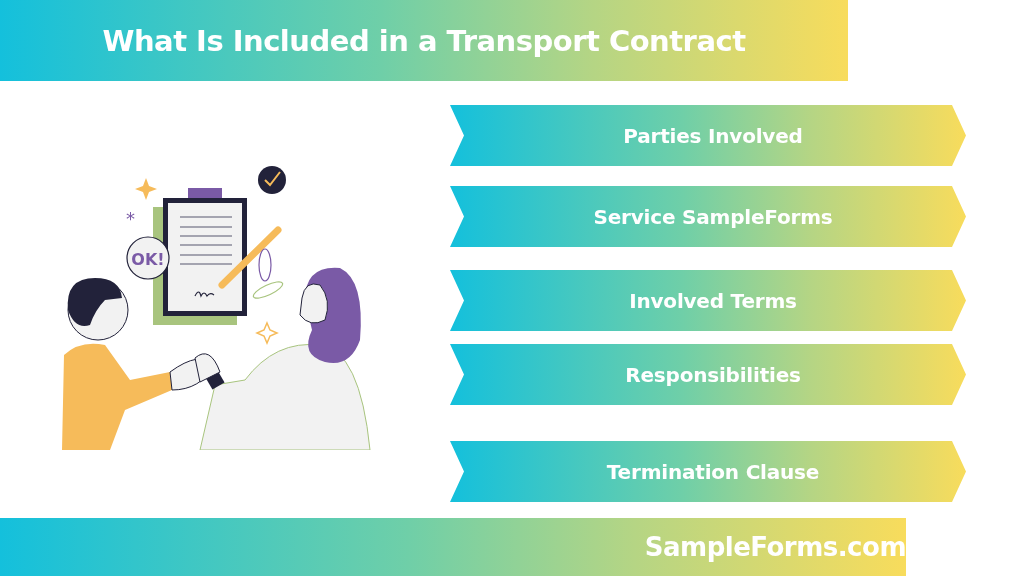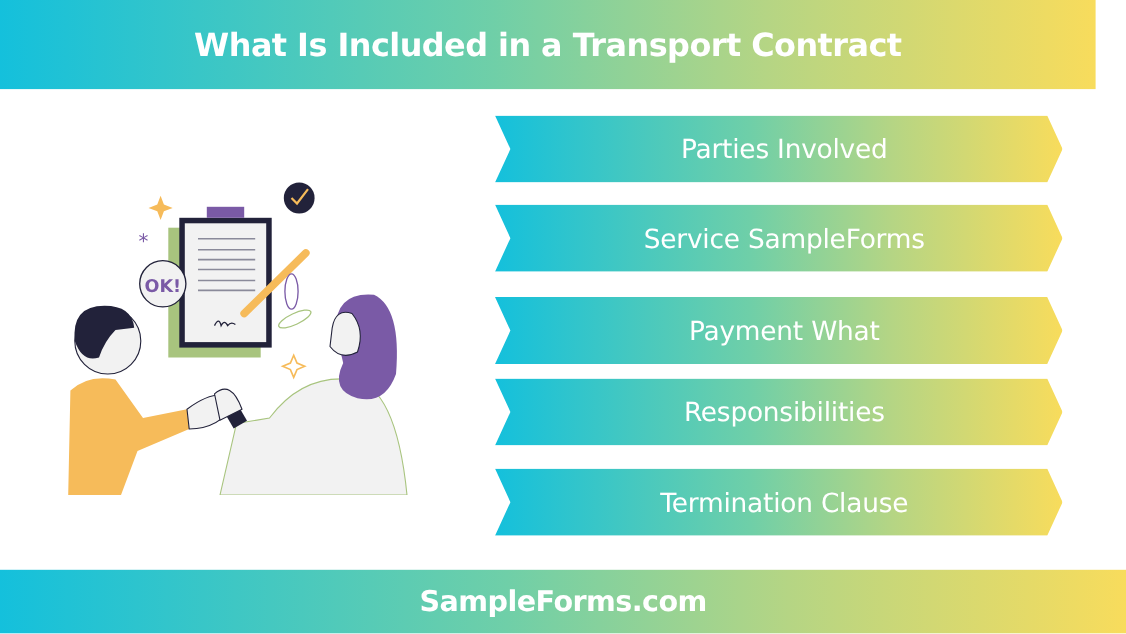--- a/index.html
+++ b/index.html
@@ -1,25 +1,25 @@
 <!DOCTYPE html>
 <html><head>
 <meta charset="utf-8">
 <style>
   html, body { margin:0; padding:0; }
   body { width:1024px; height:576px; position:relative; overflow:hidden; background:#ffffff; font-family:"DejaVu Sans", sans-serif; }
   .grad { background: linear-gradient(90deg, #14c0dc 0%, #6fcfa8 45%, #b5d584 70%, #f8dc5c 100%); }
-  .header { position:absolute; left:0; top:0; width:996px; height:81px; display:flex; align-items:center; justify-content:center; }
+  .header { position:absolute; left:0; top:0; width:848px; height:81px; display:flex; align-items:center; justify-content:center; }
   .header h1 { margin:0; color:#fff; font-size:29px; font-weight:bold; letter-spacing:-0.5px; }
-  .footer { position:absolute; left:0; top:518px; width:1024px; height:58px; display:flex; align-items:center; justify-content:center; }
+  .footer { position:absolute; left:0; top:518px; width:906px; height:58px; display:flex; align-items:center; justify-content:flex-end; }
   .footer span { color:#fff; font-size:26px; font-weight:bold; letter-spacing:-0.5px; }
   .banner { position:absolute; left:450px; width:516px; height:61px;
     clip-path: polygon(0 0, 502px 0, 516px 50%, 502px 100%, 0 100%, 14px 50%);
     display:flex; align-items:center; justify-content:center; }
-  .banner span { color:#fff; font-size:24px; font-weight:normal; letter-spacing:-0.2px; padding-left:10px; }
+  .banner span { color:#fff; font-size:20px; font-weight:bold; letter-spacing:-0.2px; padding-left:10px; }
   .illus { position:absolute; left:50px; top:150px; width:360px; height:300px; }
 </style>
 </head>
 <body>
 
 <div class="header grad">
   <h1>What Is Included in a Transport Contract</h1>
 </div>
 
 <div class="illus">
@@ -68,24 +68,24 @@
   </svg>
 </div>
 
 <div class="banner grad" style="top:105px">
   <span>Parties Involved</span>
 </div>
 <div class="banner grad" style="top:186px">
   <span>Service SampleForms</span>
 </div>
 <div class="banner grad" style="top:270px">
-  <span>Payment What</span>
+  <span>Involved Terms</span>
 </div>
 <div class="banner grad" style="top:344px">
   <span>Responsibilities</span>
 </div>
-<div class="banner grad" style="top:426px">
+<div class="banner grad" style="top:441px">
   <span>Termination Clause</span>
 </div>
 
 <div class="footer grad">
   <span>SampleForms.com</span>
 </div>
 
 </body></html>

